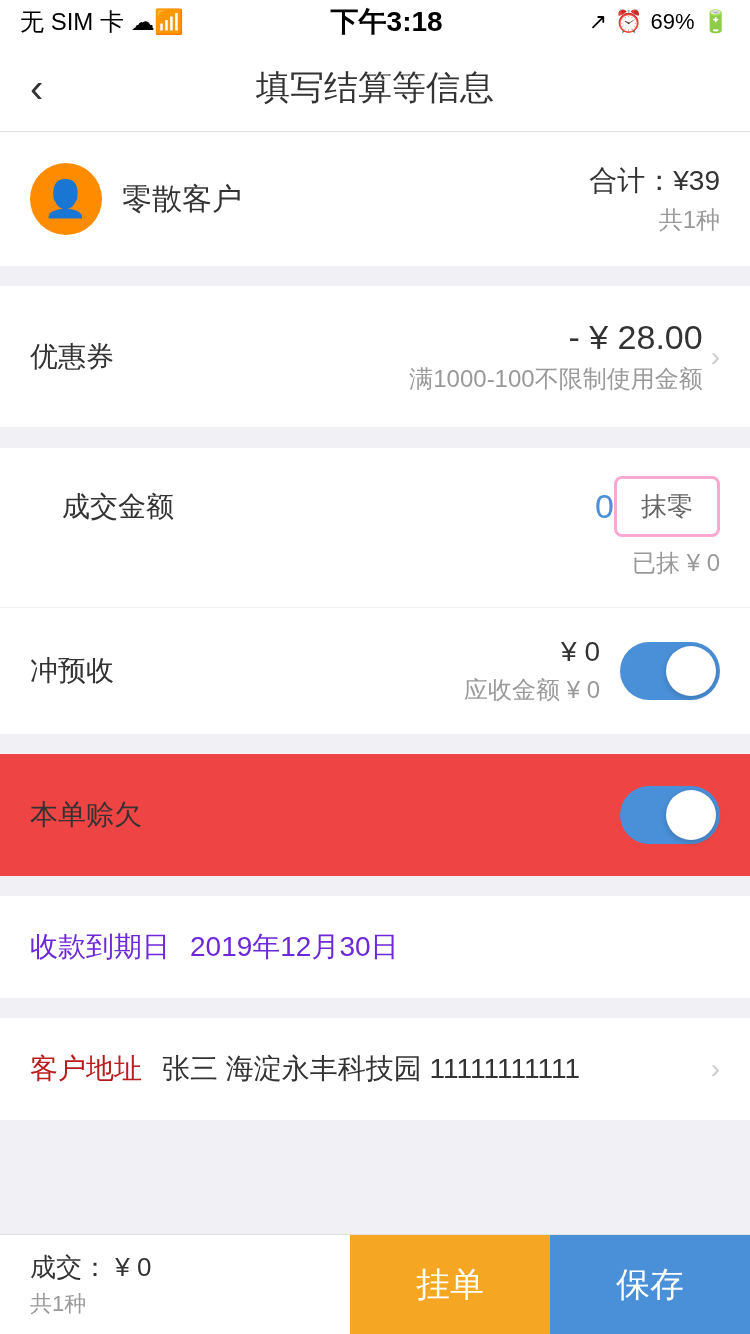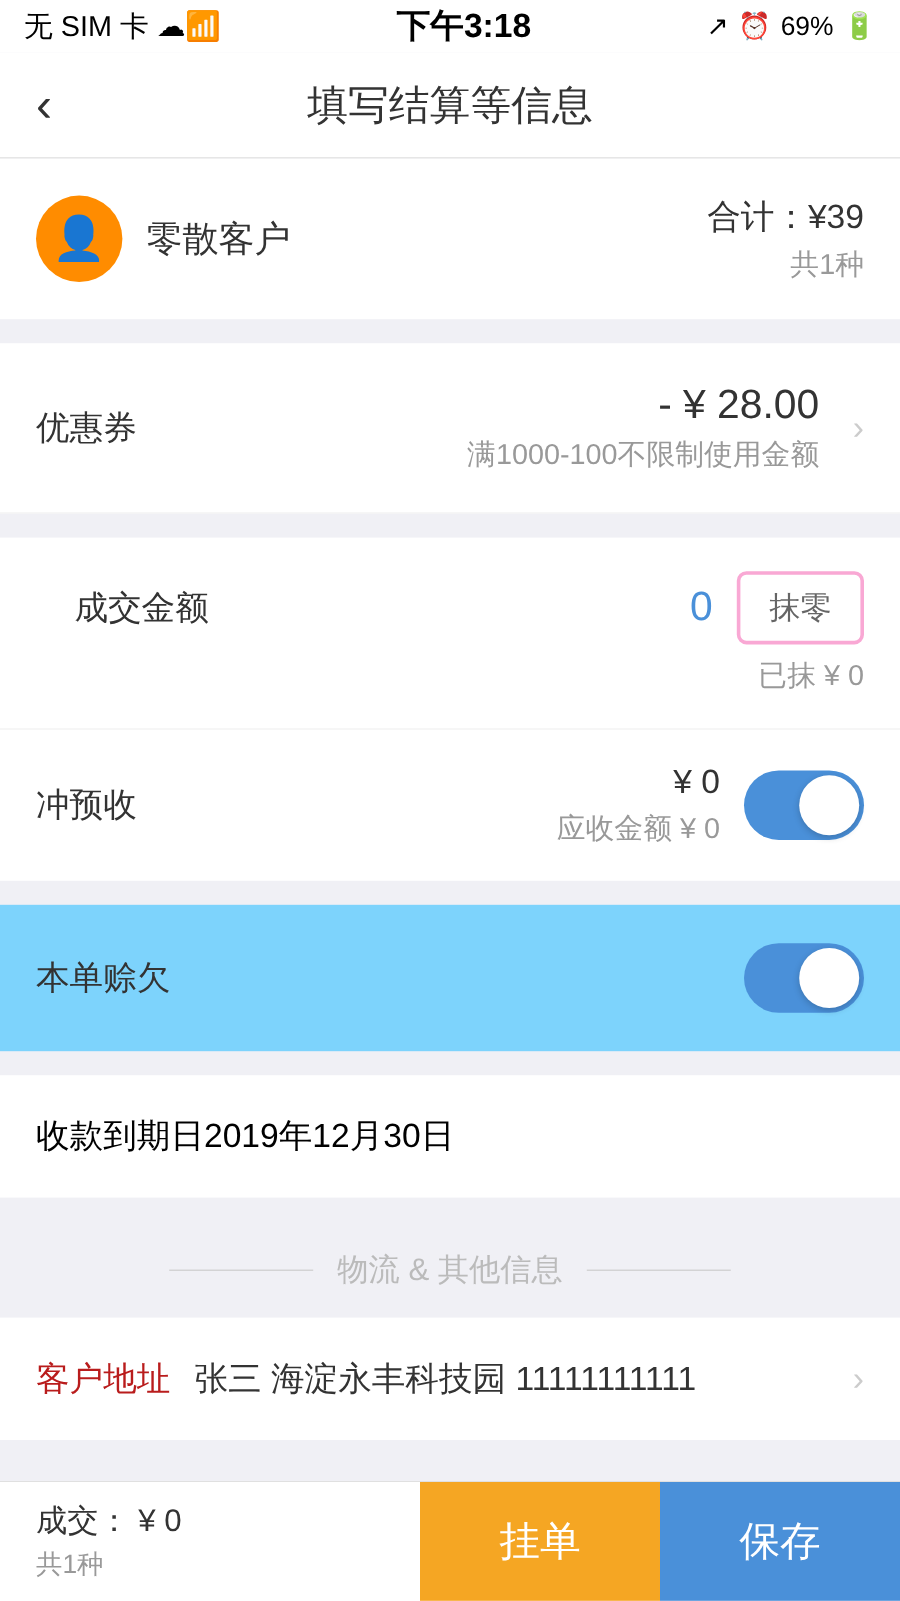--- a/index.html
+++ b/index.html
@@ -87,21 +87,21 @@
     .row-item {
       display: flex;
       align-items: center;
       justify-content: space-between;
       padding: 32px 30px;
       background: #fff;
       border-bottom: 1px solid #f0f0f0;
       min-height: 90px;
     }
     .row-label { font-size: 28px; color: #333; }
-    .row-right { text-align: right; display: flex; align-items: center; gap: 20px; }
+    .row-right { text-align: right; display: flex; align-items: center; gap: 0; }
     .row-value { font-size: 28px; color: #333; }
     .row-value-blue { font-size: 34px; color: #4a90d9; font-weight: 500; }
     .row-discount { font-size: 34px; color: #333; font-weight: 500; }
     .row-sub { font-size: 24px; color: #999; margin-top: 6px; }
     .row-chevron { color: #ccc; font-size: 28px; margin-left: 8px; }
 
     
     .moling-btn {
       border: 3px solid #f9a8d4;
       border-radius: 8px;
@@ -161,37 +161,38 @@
     }
     .chong-right {
       display: flex;
       align-items: center;
       gap: 20px;
     }
     .chong-values { text-align: right; }
 
     
     .credit-section {
-      background: #7dd3fc;
+      background: #ef4444;
       margin-bottom: 20px;
       display: flex;
       align-items: center;
       justify-content: space-between;
       padding: 32px 30px;
     }
 
     
     .due-date-section {
       background: #fff;
       margin-bottom: 20px;
       padding: 32px 30px;
       font-size: 28px;
-      color: #000000;
-      display: flex;
-      align-items: center;
+      color: #6d28d9;
+      display: flex;
+      align-items: center;
+      gap: 20px;
     }
 
     
     .logistics-divider {
       background: #f0f0f5;
       padding: 0;
       margin-bottom: 0;
       display: flex;
       align-items: center;
       justify-content: center;
@@ -342,27 +343,20 @@
     <div class="toggle">
       <div class="toggle-knob"></div>
     </div>
   </div>
 
   <div class="due-date-section section">
     <span>收款到期日</span>
     <span>2019年12月30日</span>
   </div>
 
-  <div class="logistics-divider">
-    <div class="logistics-divider-text">
-      <div class="divider-line"></div>
-      <span>物流 &amp; 其他信息</span>
-      <div class="divider-line"></div>
-    </div>
-  </div>
 
   <div class="address-section section">
     <span class="address-label">客户地址</span>
     <span class="address-value">张三 海淀永丰科技园 11111111111</span>
     <span class="address-chevron">›</span>
   </div>
 
 </div>
 
 <div class="bottom-bar">

